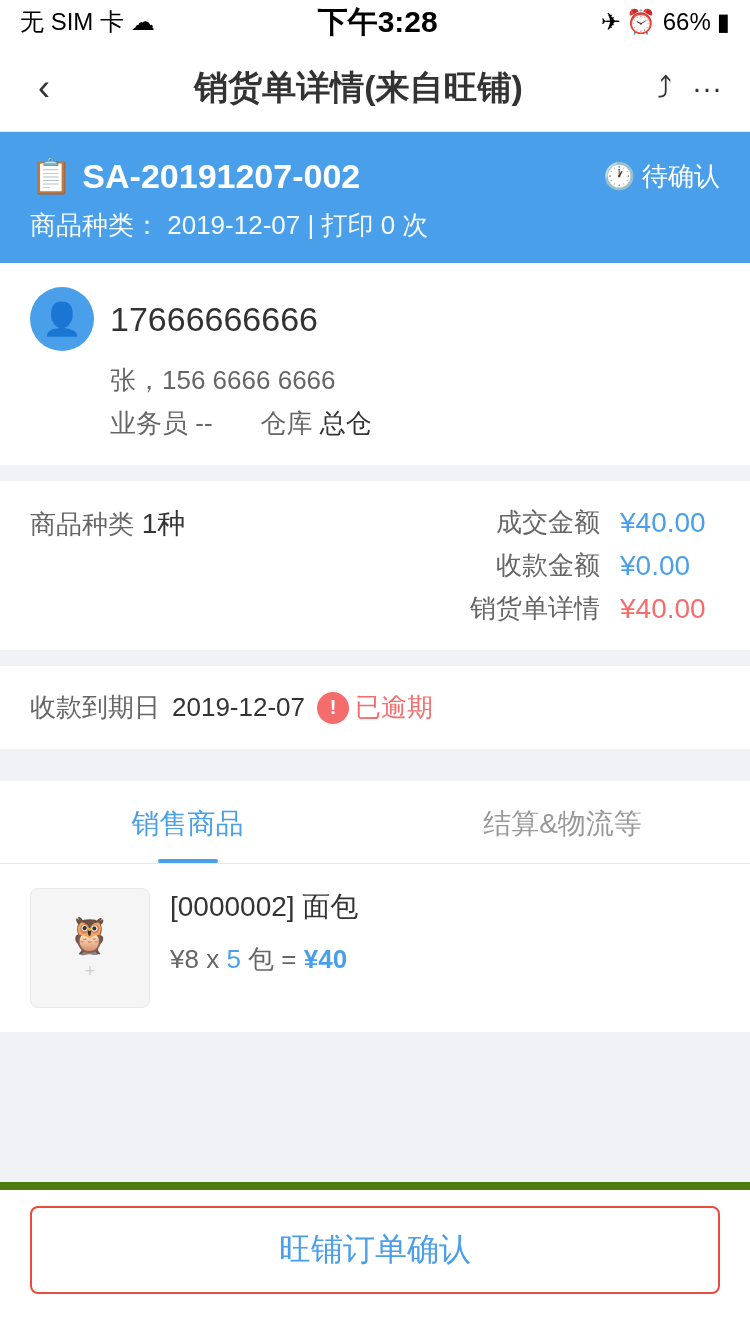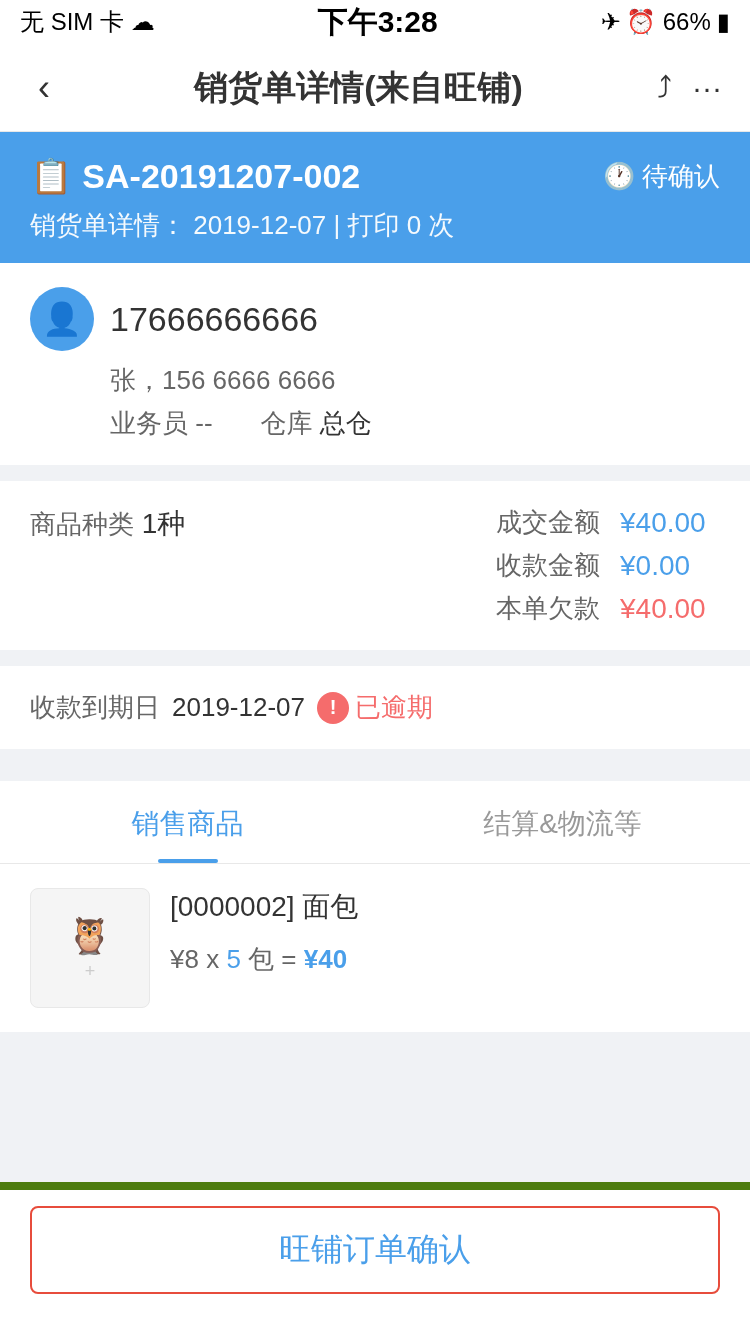--- a/index.html
+++ b/index.html
@@ -381,21 +381,21 @@
     <div class="order-number">
       <span>📋</span>
       <span>SA-20191207-002</span>
     </div>
     <div class="order-status">
       <span>🕐</span>
       <span>待确认</span>
     </div>
   </div>
   <div class="order-date">
-    <span>销货单详情：</span>
+    <span>商品种类：</span>
     <span>2019-12-07</span>
     <span>| 打印 0 次</span>
   </div>
 </div>
 
 <div class="customer-section card">
   <div class="customer-row">
     <div class="customer-avatar">
       <span>👤</span>
     </div>
@@ -424,21 +424,21 @@
   <div class="summary-right">
     <div class="amount-row">
       <span class="amount-label">成交金额</span>
       <span class="amount-value">¥40.00</span>
     </div>
     <div class="amount-row">
       <span class="amount-label">收款金额</span>
       <span class="amount-value">¥0.00</span>
     </div>
     <div class="amount-row">
-      <span class="amount-label">本单欠款</span>
+      <span class="amount-label">销货单详情</span>
       <span class="amount-value red">¥40.00</span>
     </div>
   </div>
 </div>
 
 <div class="due-section card">
   <span>收款到期日</span>
   <span class="due-date">2019-12-07</span>
   <div class="overdue-badge">
     <div class="overdue-icon">!</div>

